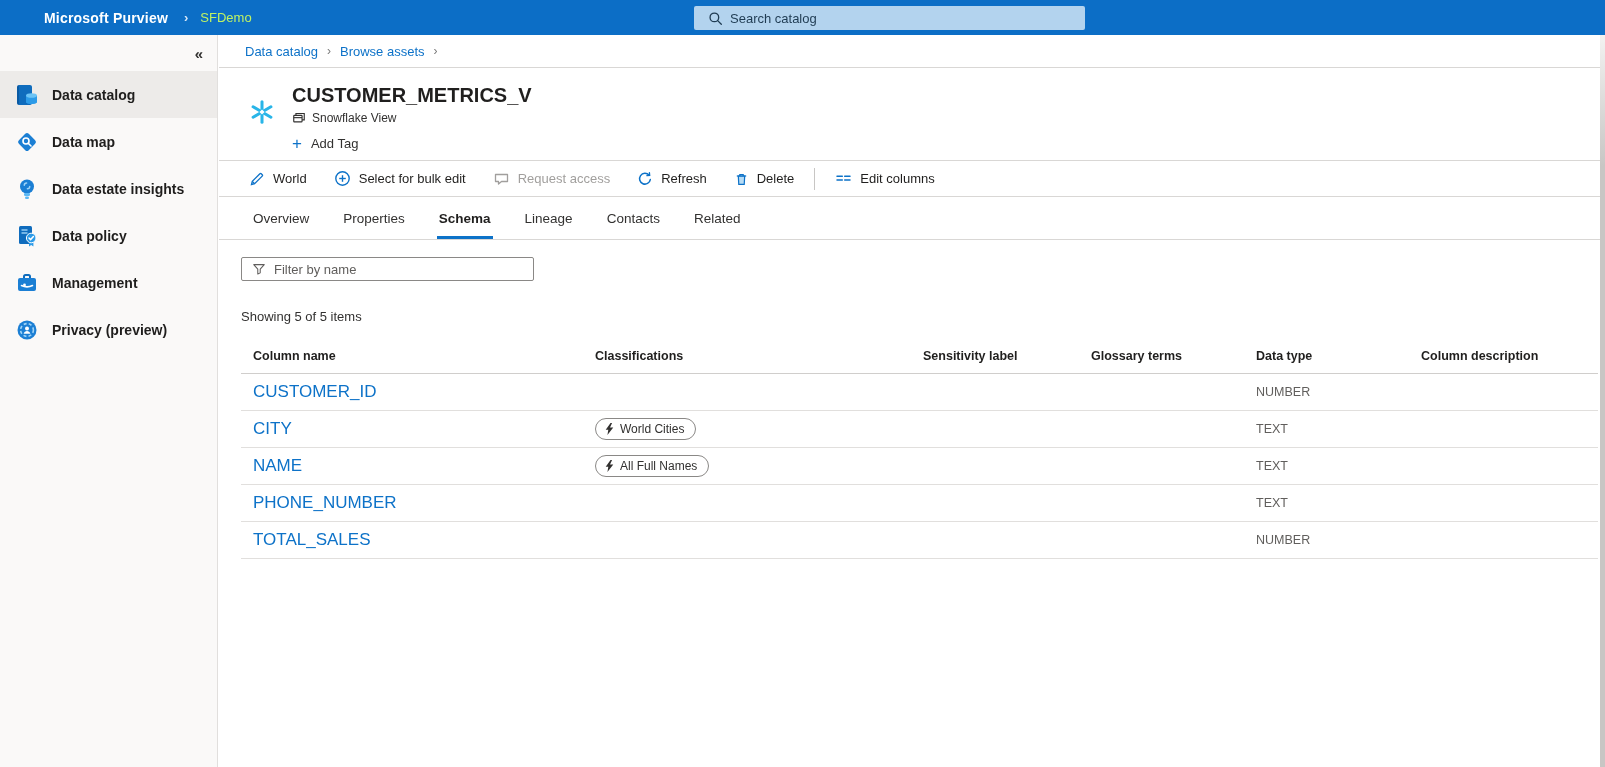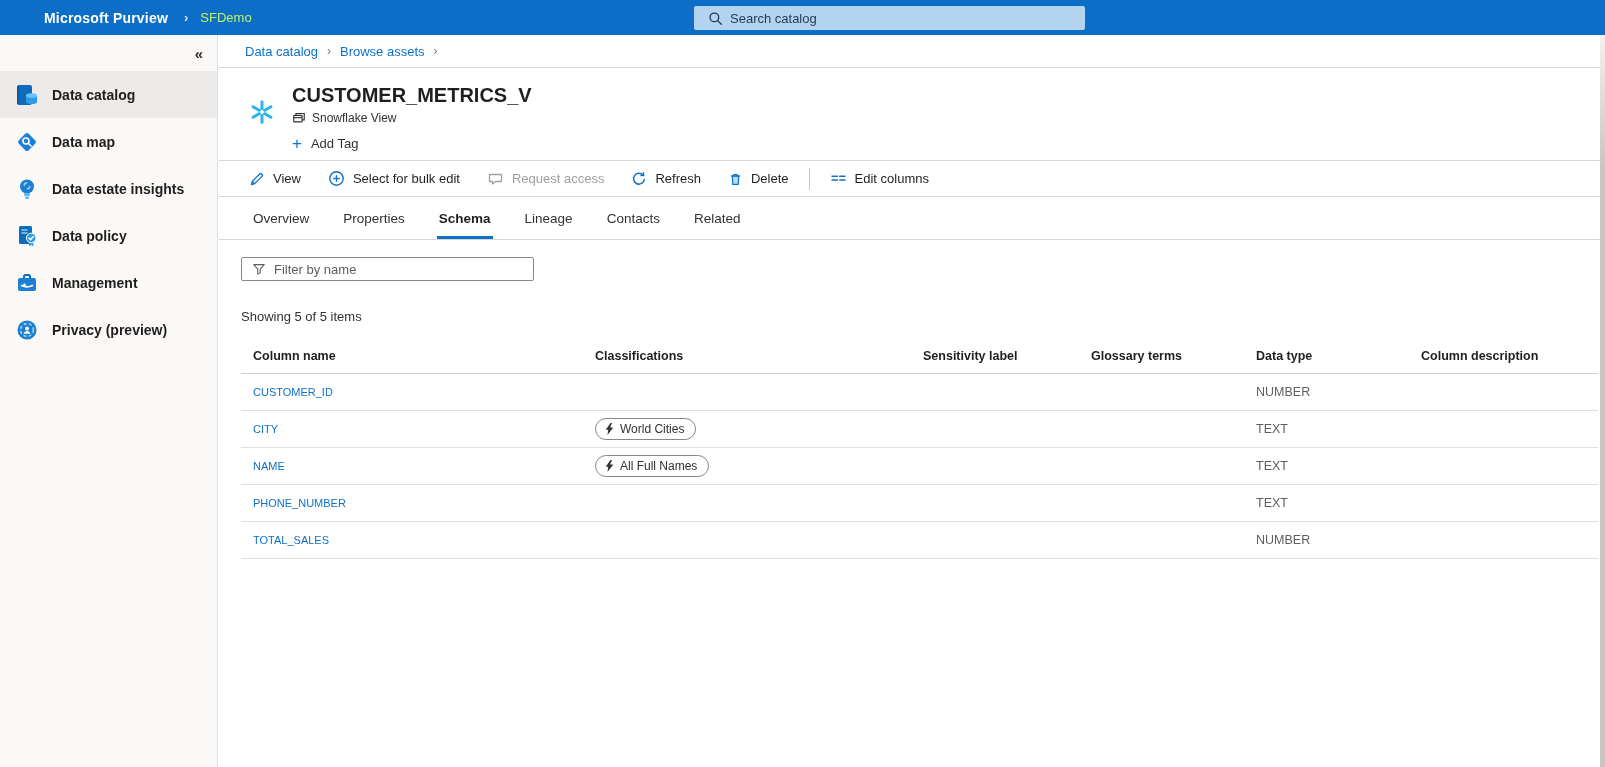--- a/index.html
+++ b/index.html
@@ -69,21 +69,21 @@
   .filter-box input{flex:1;border:none;outline:none;background:transparent;font-family:"Liberation Sans",sans-serif;font-size:13px;color:var(--text-mid);}
   .filter-box input::placeholder{color:var(--text-gray);opacity:1;}
   .showing{margin-top:28px;font-size:13px;color:var(--text-mid);}
 
   .table{margin-top:14px;width:1357px;}
   .t-row{display:grid;grid-template-columns:342px 328px 168px 165px 165px 1fr;align-items:center;}
   .t-head{height:36px;border-bottom:1px solid #d0cecc;align-items:end;}
   .t-head .t-cell{font-weight:bold;font-size:12.5px;color:var(--text-dark);padding-bottom:10px;}
   .t-cell{padding-left:12px;font-size:12.5px;}
   .t-body-row{height:37px;border-bottom:1px solid var(--row-line);}
-  .col-link{color:var(--accent);text-decoration:none;cursor:pointer;font-size:11px;margin-top:32px;}
+  .col-link{color:var(--accent);text-decoration:none;cursor:pointer;font-size:17px;margin-top:32px;}
   .dtype{color:var(--text-gray);}
   .pill{display:inline-flex;align-items:center;gap:6px;border:1px solid #8a8886;border-radius:12px;padding:3px 11px 3px 9px;font-size:12px;color:var(--text-mid);cursor:pointer;background:#fff;}
 
   .scroll-strip{position:absolute;right:0;top:35px;width:5px;height:732px;background:linear-gradient(#f3f2f1,#c8c6c4 18%,#c8c6c4);}
   svg{display:block;}
 </style>
 </head>
 <body>
 
 <header class="topbar">
@@ -214,21 +214,21 @@
       </div>
     </div>
   </div>
 
   <div class="toolbar">
     <div class="tb-btn">
       <svg width="16" height="16" viewBox="0 0 16 16" fill="none" stroke="#0d72c8" stroke-width="1.3">
         <path d="M2.5 13.5l.8-3.1 7.6-7.6c.4-.4 1-.4 1.4 0l.9.9c.4.4.4 1 0 1.4l-7.6 7.6z"></path>
         <line x1="3.3" y1="10.4" x2="5.6" y2="12.7"></line>
       </svg>
-      <span>View</span>
+      <span>World</span>
     </div>
     <div class="tb-btn">
       <svg width="17" height="17" viewBox="0 0 16 16" fill="none" stroke="#0d72c8" stroke-width="1.3">
         <circle cx="8" cy="8" r="6.3"></circle>
           <line x1="8" y1="4.9" x2="8" y2="11.1"></line>
           <line x1="4.9" y1="8" x2="11.1" y2="8"></line>
       </svg>
       <span>Select for bulk edit</span>
     </div>
     <div class="tb-btn disabled">

